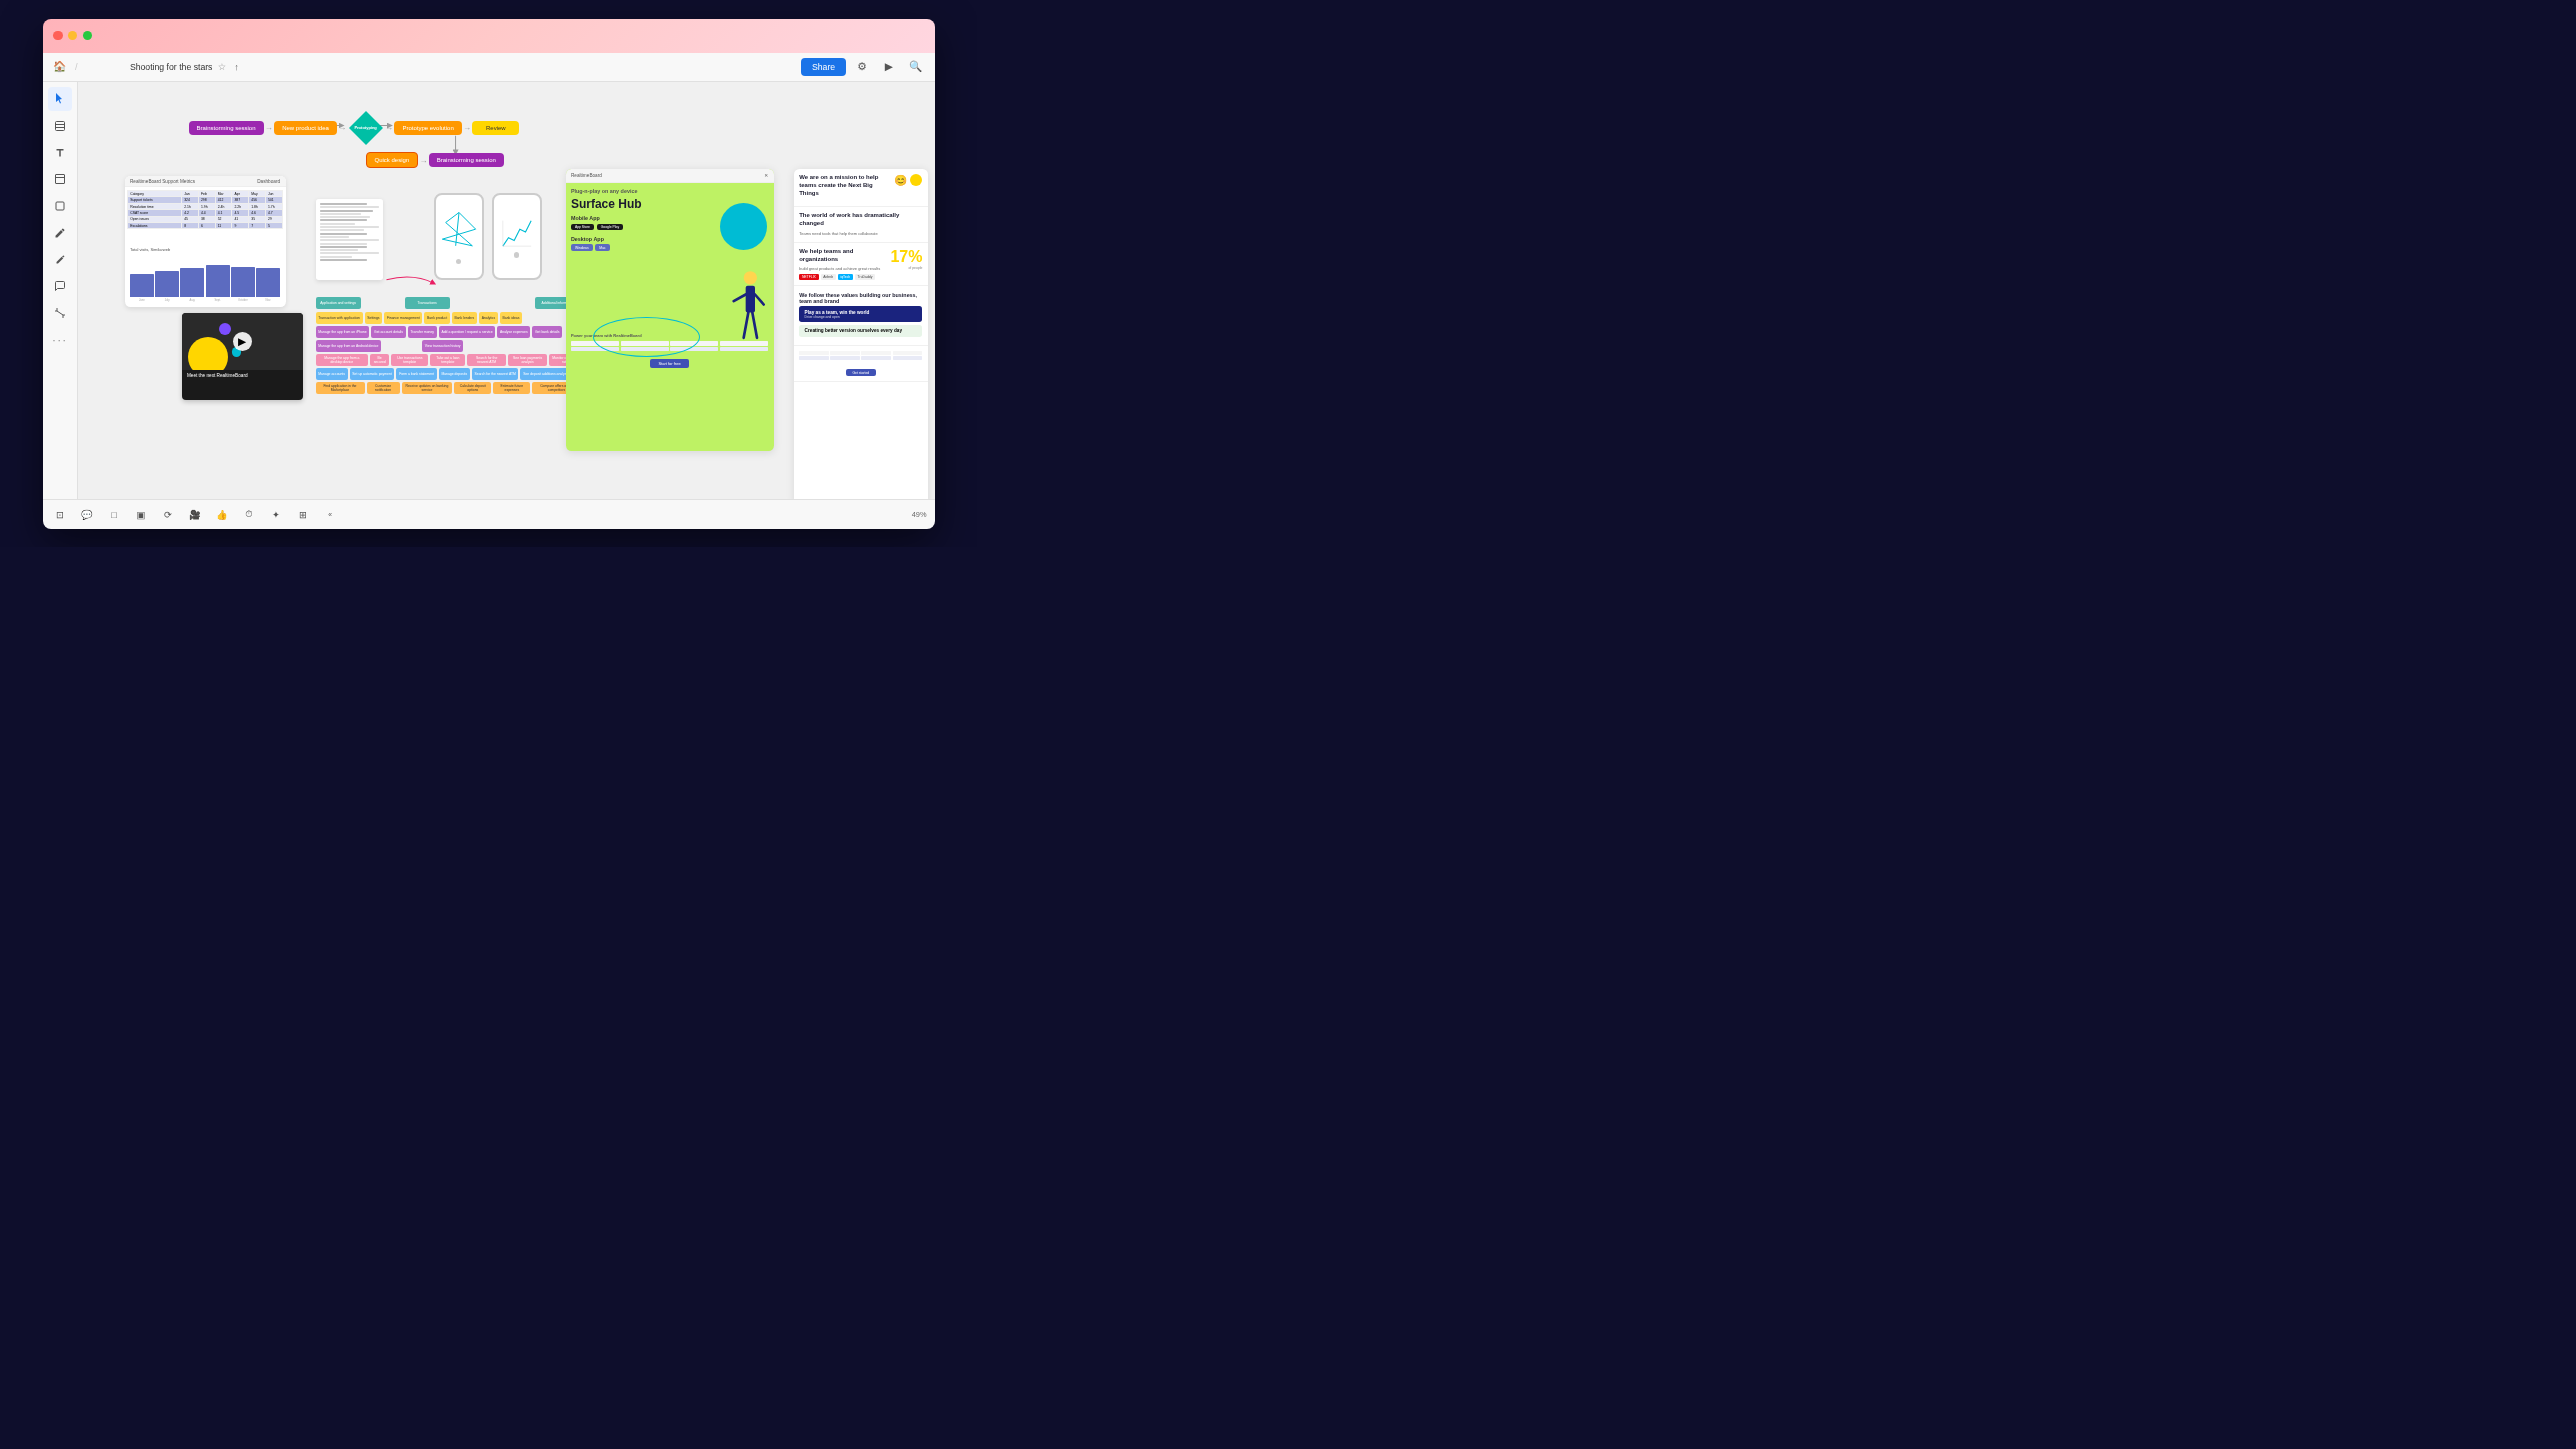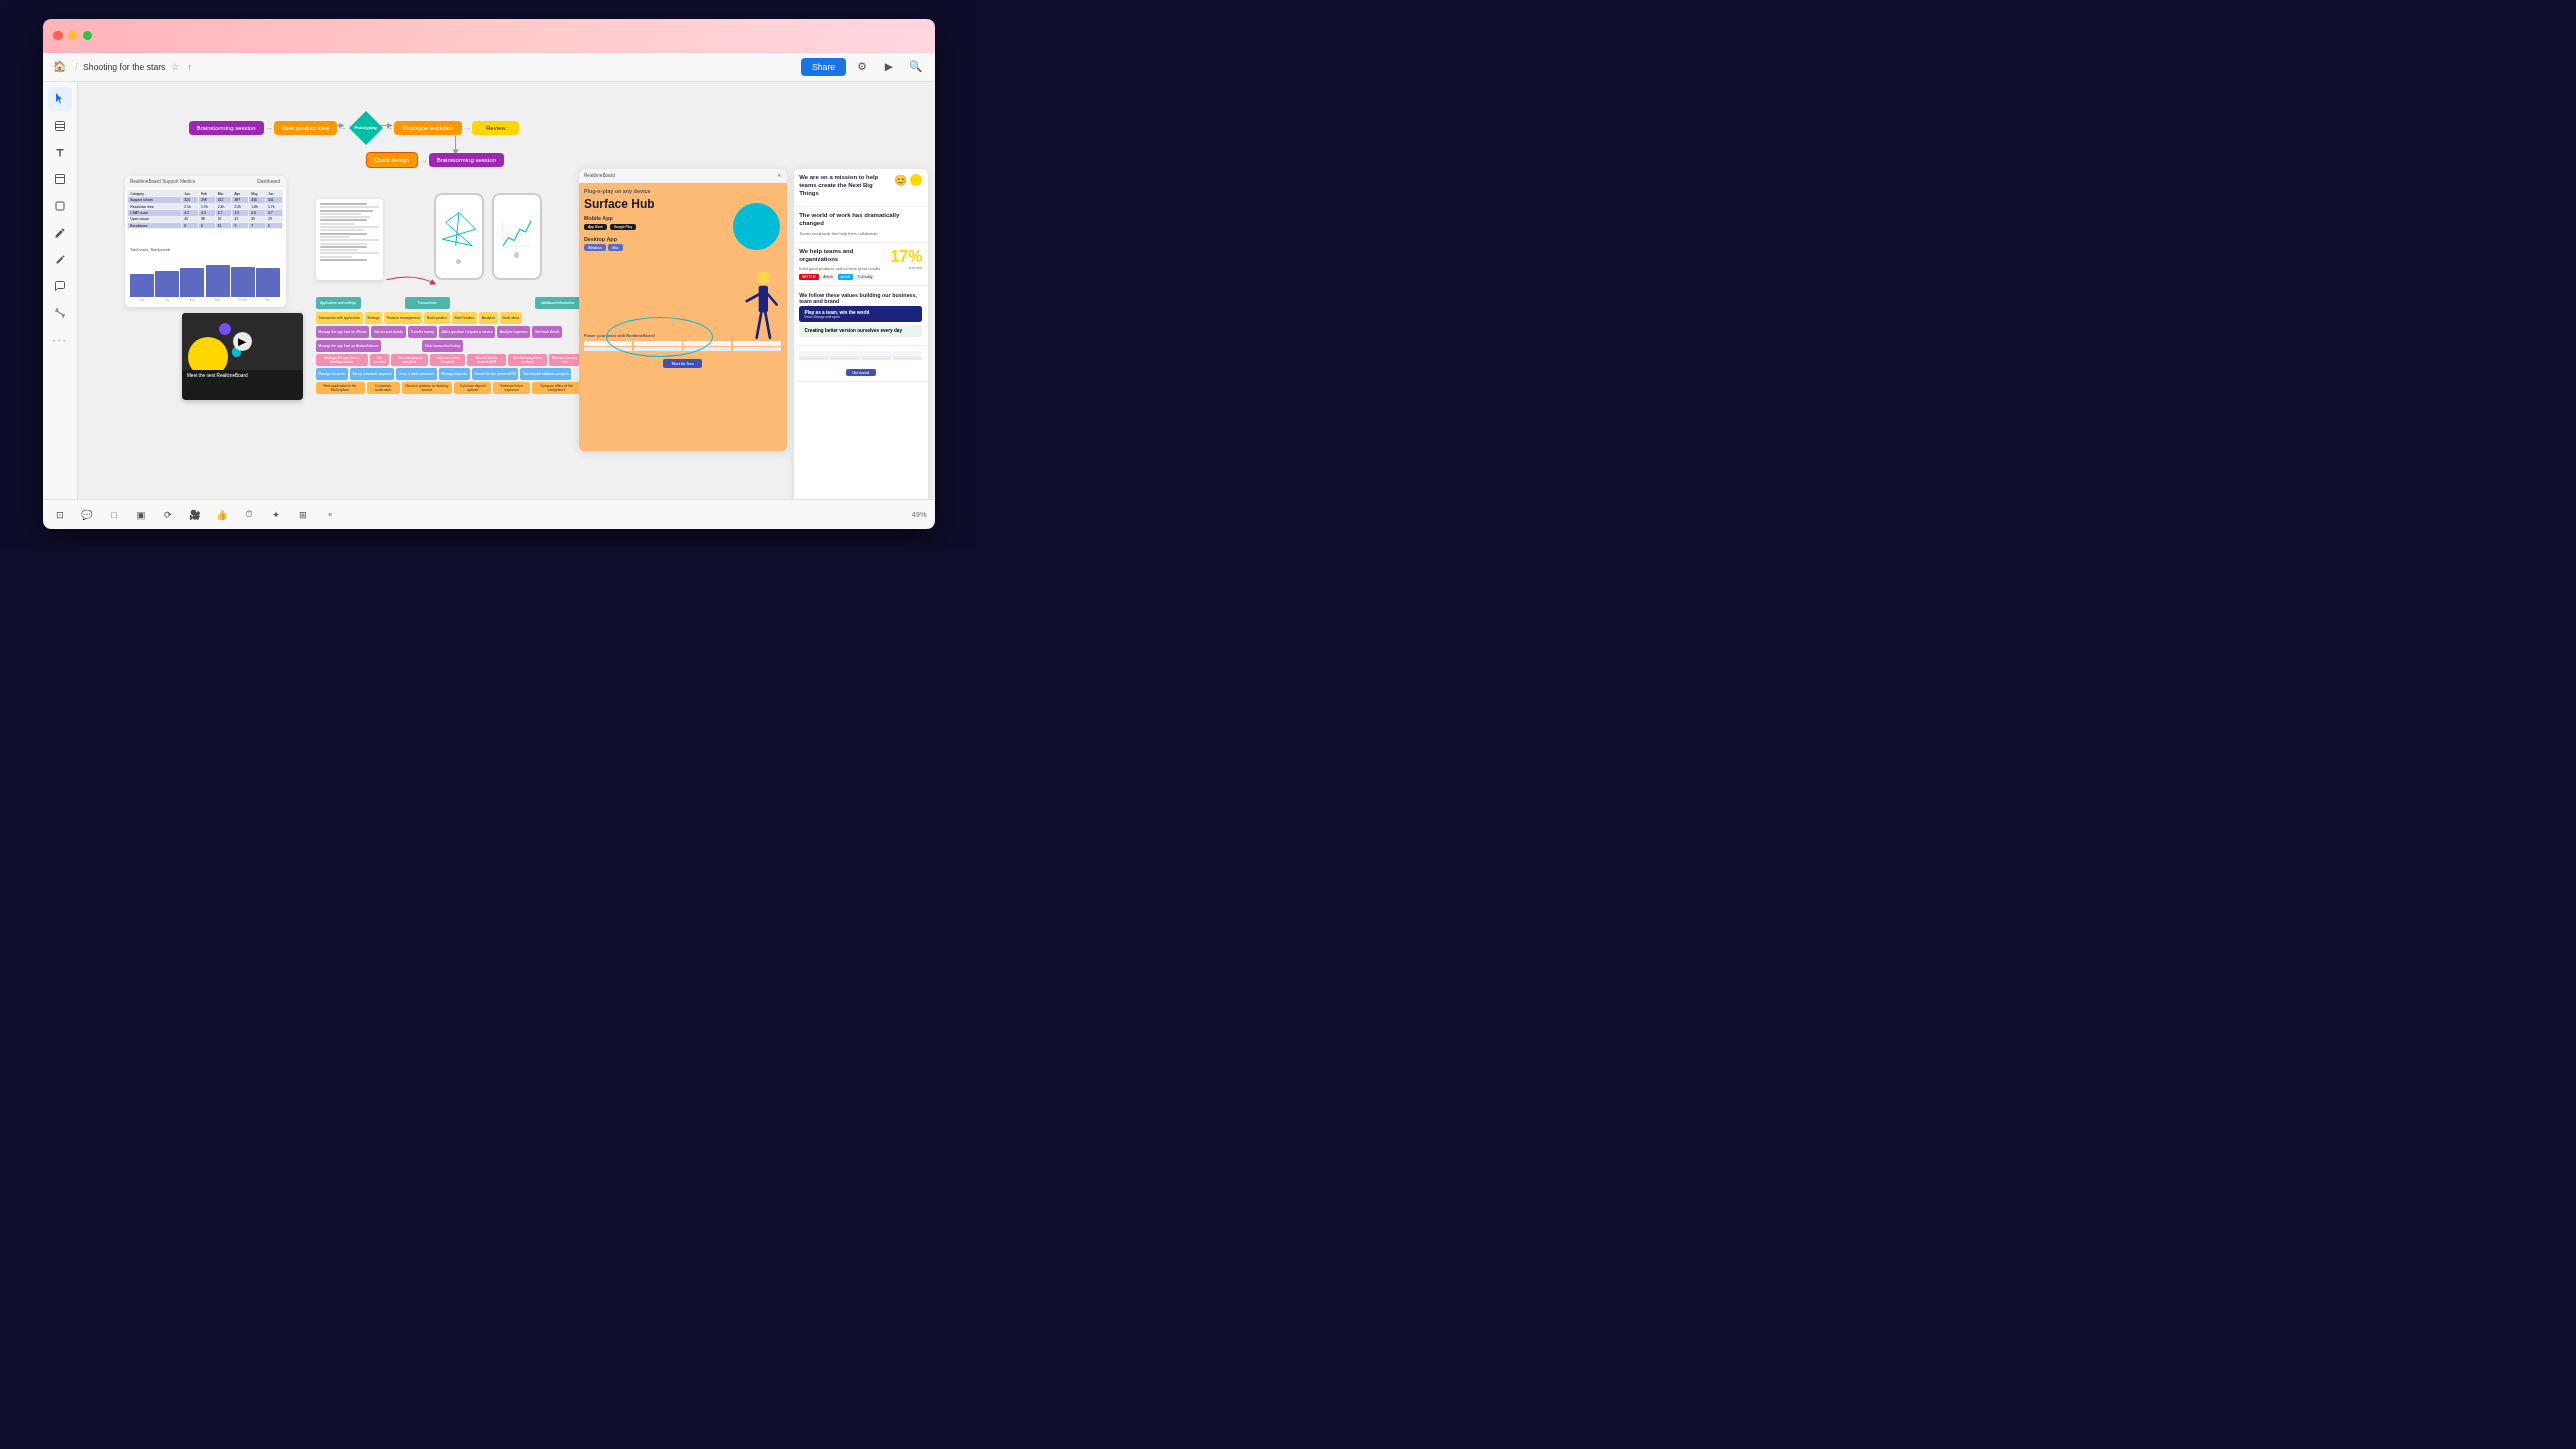--- a/index.html
+++ b/index.html
@@ -62,20 +62,21 @@
       font-size: 10.7px;
     }
     .toolbar-separator {
       color: #ccc;
       font-size: 9.4px;
     }
     .toolbar-title {
       font-size: 8.7px;
       color: #333;
       font-weight: 500;
+      margin-left: 47px;
     }
     .toolbar-star {
       font-size: 9.4px;
       color: #999;
       cursor: pointer;
     }
     .toolbar-export {
       font-size: 9.4px;
       color: #666;
       cursor: pointer;
@@ -355,24 +356,24 @@
     .story-yellow { background: #ffd54f; color: #333; }
     .story-purple { background: #ba68c8; }
     .story-pink { background: #f48fb1; }
     .story-blue { background: #64b5f6; }
     .story-orange { background: #ffb74d; color: #333; }
 
     
     .surface-hub {
       position: absolute;
       top: 87px;
-      right: 148px;
+      right: 161px;
       width: 208px;
       height: 282px;
-      background: #fdba74;
+      background: #bef264;
       border-radius: 5.4px;
       box-shadow: 0 1.3px 8px rgba(0,0,0,0.1);
       overflow: hidden;
     }
     .sh-header {
       background: #f5f5f5;
       border-bottom: 0.7px solid #eee;
       padding: 4px 5.4px;
       font-size: 4.7px;
       color: #555;

